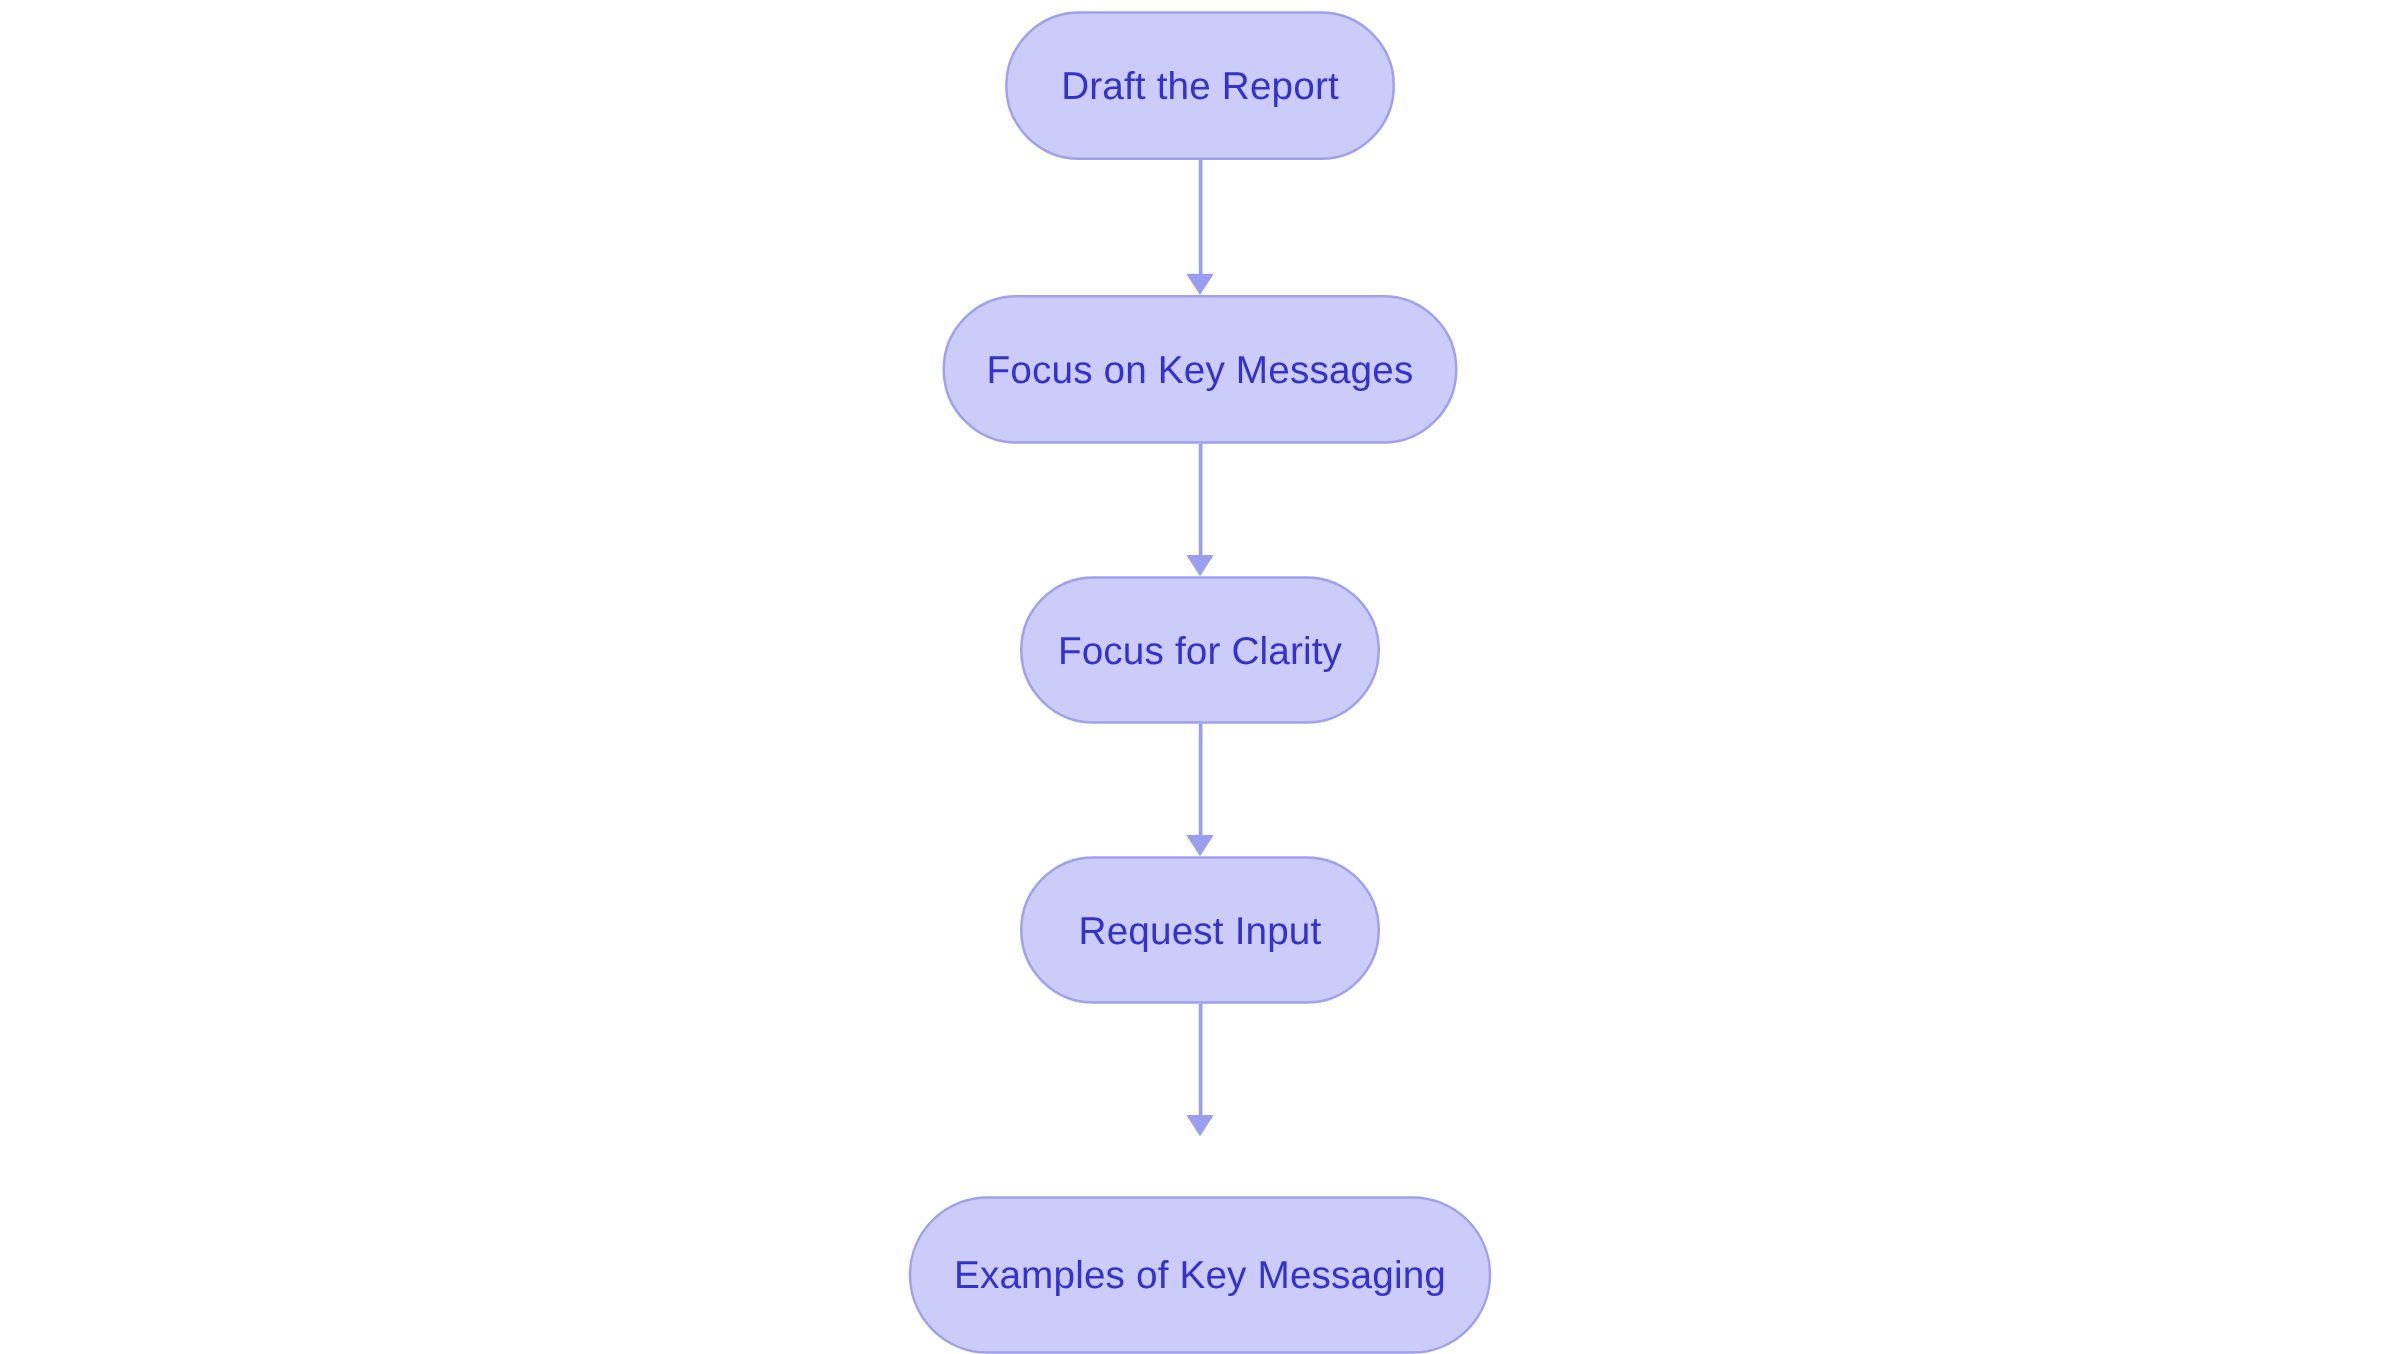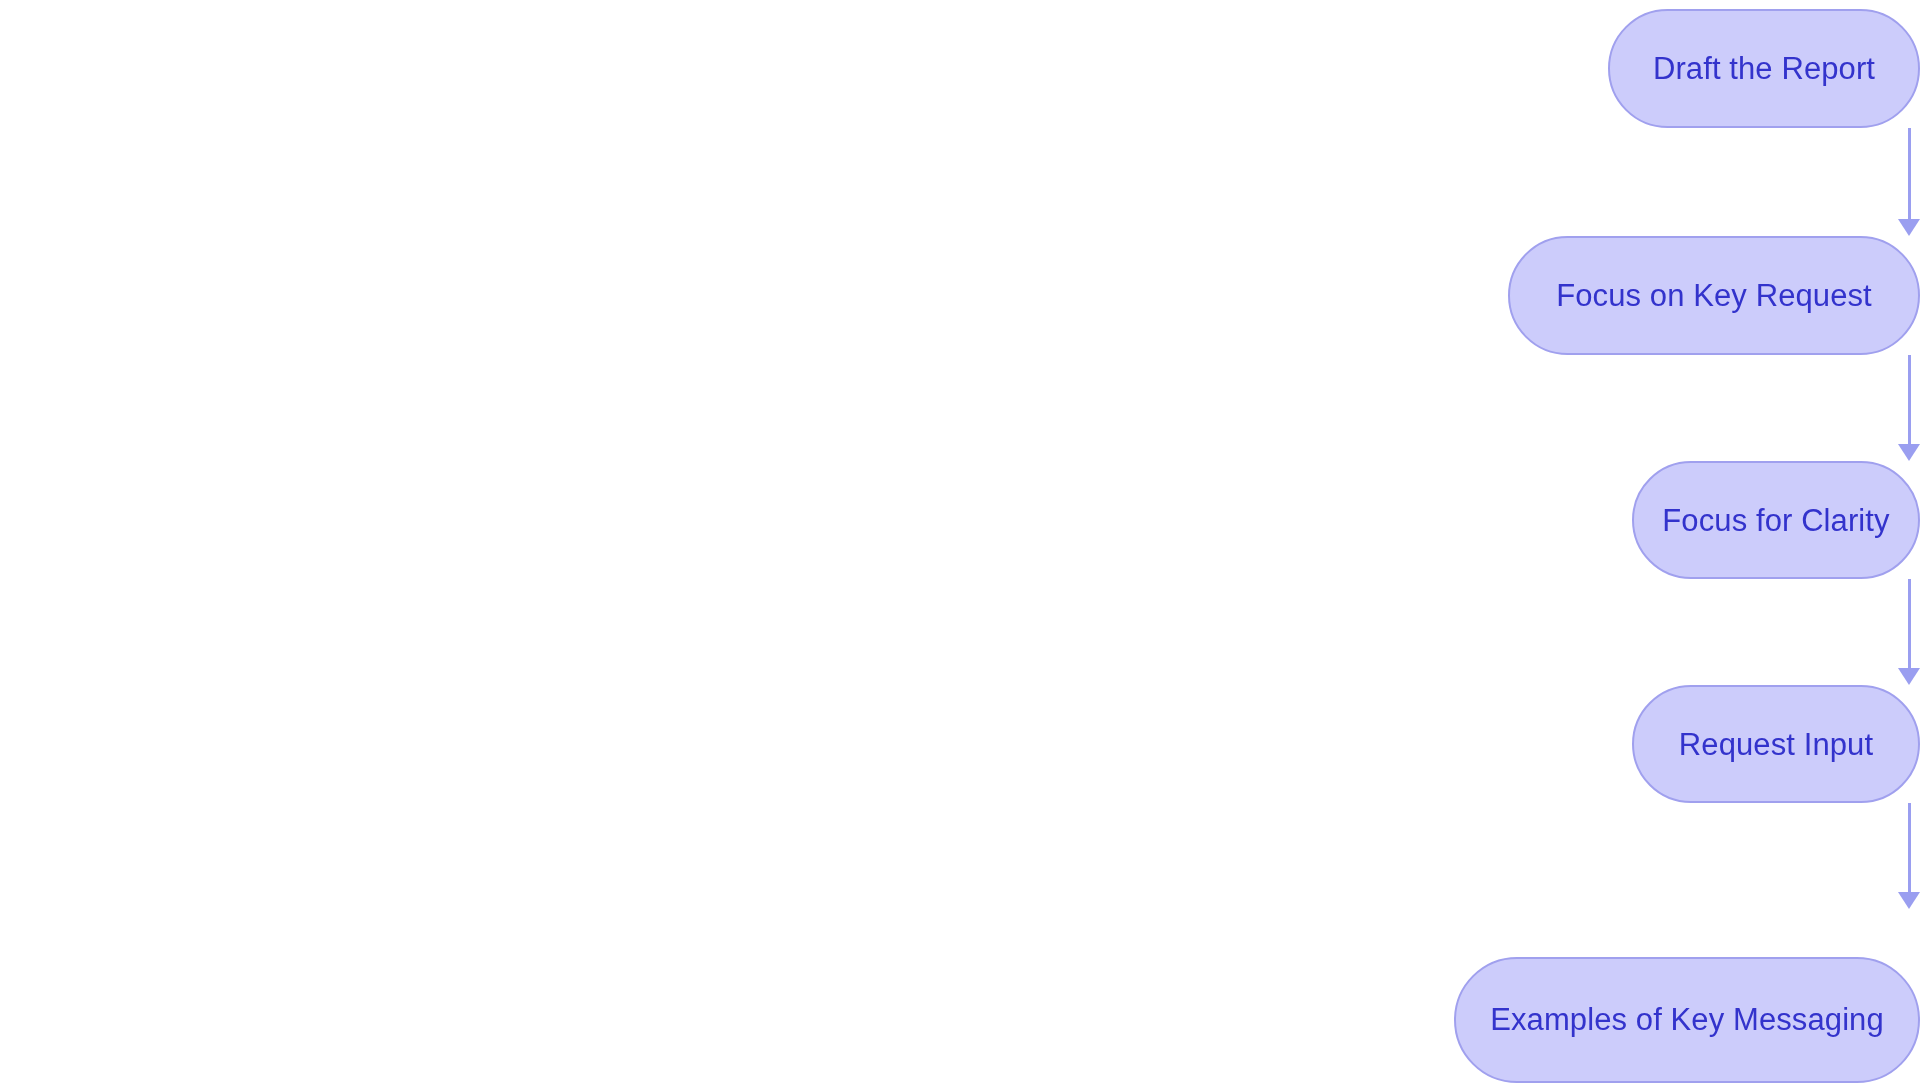--- a/index.html
+++ b/index.html
@@ -23,21 +23,21 @@
   }
 
   .flow-column {
     position: absolute;
     left: 0;
     top: 0;
     width: 1920px;
     height: 1083px;
     display: flex;
     flex-direction: column;
-    align-items: flex-end;
+    align-items: center;
   }
 
   
   .node {
     box-sizing: border-box;
     display: flex;
     align-items: center;
     justify-content: center;
     border-radius: 9999px;
     border-style: solid;
@@ -99,21 +99,21 @@
     <div class="node node-1" style="background: rgb(204, 204, 251); border-color: rgb(160, 160, 238); color: rgb(51, 51, 204);">
       <span class="node-label">Draft the Report</span>
     </div>
 
     <div class="connector connector-1">
       <div class="connector-line" style="background: rgb(154, 158, 240);"></div>
       <div class="connector-head" style="border-top-color: rgb(154, 158, 240);"></div>
     </div>
 
     <div class="node node-2" style="background: rgb(204, 204, 251); border-color: rgb(160, 160, 238); color: rgb(51, 51, 204);">
-      <span class="node-label">Focus on Key Request</span>
+      <span class="node-label">Focus on Key Messages</span>
     </div>
 
     <div class="connector connector-2">
       <div class="connector-line" style="background: rgb(154, 158, 240);"></div>
       <div class="connector-head" style="border-top-color: rgb(154, 158, 240);"></div>
     </div>
 
     <div class="node node-3" style="background: rgb(204, 204, 251); border-color: rgb(160, 160, 238); color: rgb(51, 51, 204);">
       <span class="node-label">Focus for Clarity</span>
     </div>

